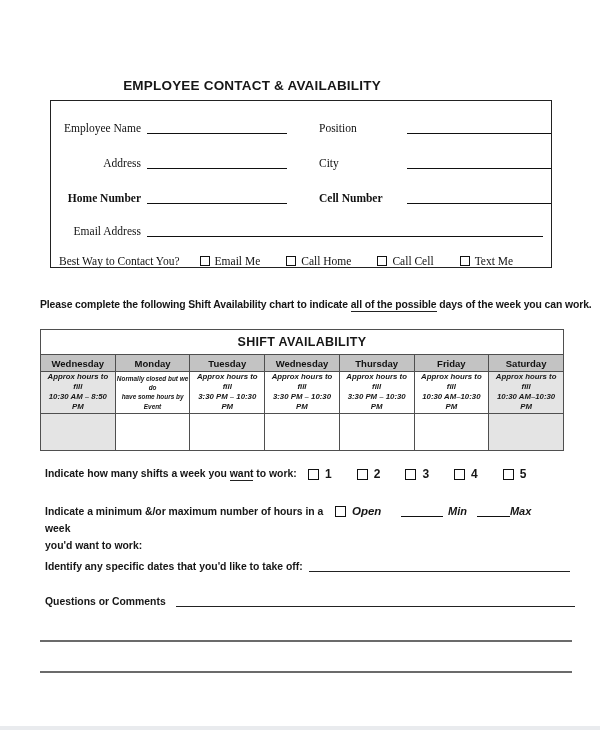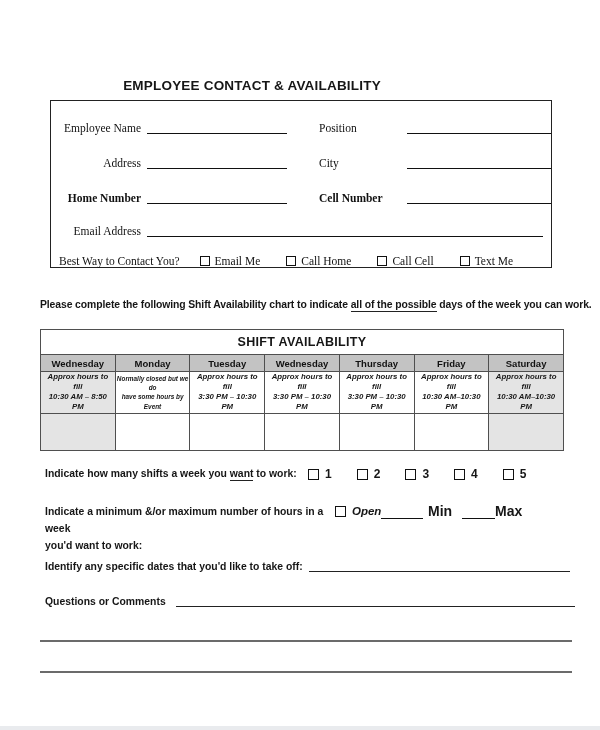--- a/index.html
+++ b/index.html
@@ -48,22 +48,22 @@
   .q{font-weight:700;font-size:10.4px;white-space:nowrap;}
   .shifts-text{position:absolute;left:45px;top:468px;}
   .shifts-opts{position:absolute;left:308px;top:467px;display:flex;gap:25px;align-items:center;}
   .shifts-opts .cbopt{font-weight:700;font-size:12px;}
   .shifts-opts .cb{width:9px;height:9px;margin-right:6px;}
 
   .hoursq-label{position:absolute;left:45px;top:503px;line-height:17px;white-space:normal;width:300px;}
   .open-opt{position:absolute;left:335px;top:505px;display:flex;align-items:center;
             font-weight:700;font-style:italic;font-size:11.5px;}
   .open-opt .cb{width:9px;height:9px;margin-right:6px;}
-  .minmax{position:absolute;left:381px;top:503px;display:flex;align-items:flex-end;
-          font-weight:700;font-size:14px;}
+  .minmax{position:absolute;left:401px;top:503px;display:flex;align-items:flex-end;
+          font-weight:700;font-size:11px;font-style:italic;}
   .minmax .bline{border-bottom:1.6px solid #111;}
   .mm-gap1{width:42px;margin-right:5px;}
   .mm-gap2{width:33px;margin-left:10px;}
 
   .datesq{position:absolute;left:45px;top:555px;right:30px;display:flex;align-items:flex-end;}
   .datesq .bline{flex:1;margin-left:6px;height:16px;border-bottom:1.5px solid #222;}
   .commentsq{position:absolute;left:45px;top:590px;right:25px;display:flex;align-items:flex-end;}
   .commentsq .bline{flex:1;margin-left:10px;height:16px;border-bottom:1.5px solid #222;}
 
   .hr-line{position:absolute;left:40px;right:28px;border-top:2px solid #6b6b6b;}

